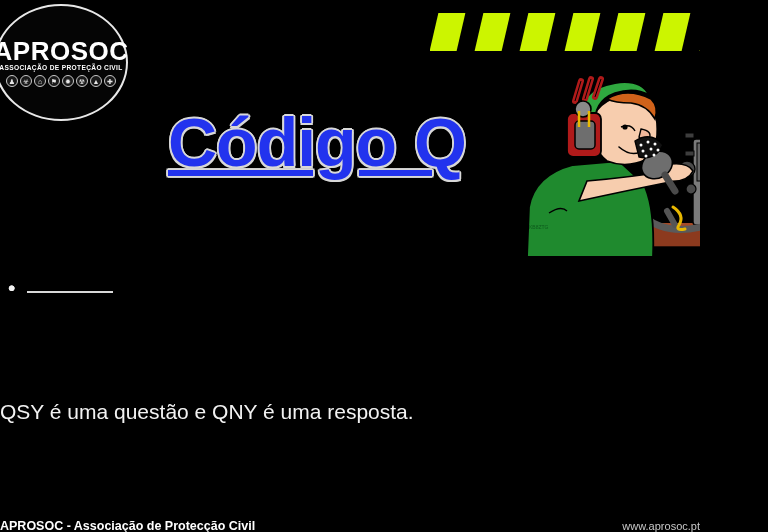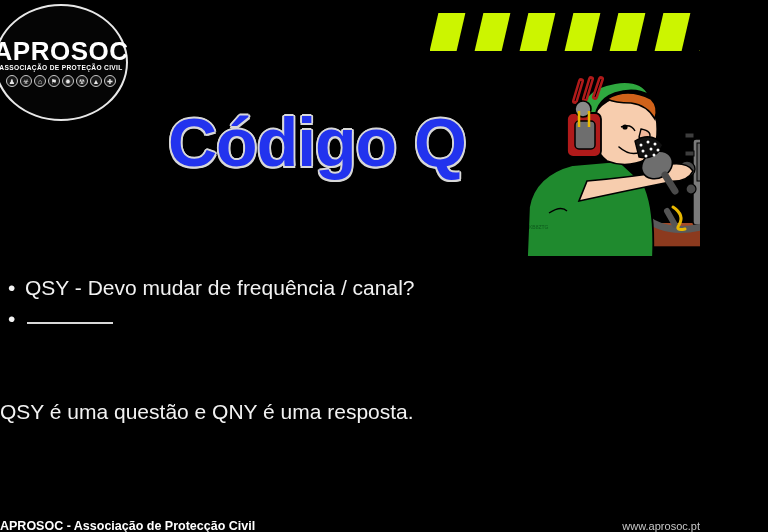--- a/index.html
+++ b/index.html
@@ -108,20 +108,21 @@
     letter-spacing: -1px;
     text-shadow:
       -1.5px -1.5px 0 #d8d8d8,
        1.5px -1.5px 0 #d8d8d8,
       -1.5px  1.5px 0 #d8d8d8,
        1.5px  1.5px 0 #d8d8d8,
        0px   -1.8px 0 #d8d8d8,
        0px    1.8px 0 #d8d8d8,
       -1.8px  0px   0 #d8d8d8,
        1.8px  0px   0 #d8d8d8;
+    text-decoration: underline;
   }
 
   
   #cartoon {
     position: absolute;
     left: 515px;
     top: 65px;
     width: 253px;
     height: 192px;
   }
@@ -299,21 +300,20 @@
         <circle cx="139" cy="90" r="1.5"></circle>
     </g>
     <path d="M150 110 L160 126" stroke="#4a4a4a" stroke-width="7" stroke-linecap="round"></path>
 
     <text x="196" y="175" font-family="Liberation Sans, sans-serif" font-size="5" fill="#c9a08a">phillipmartin.info</text>
   </svg>
 
   <ul id="bullet-list">
     <li class="bullet-item">
       <span class="bullet-dot">•</span>
-      <span>QSY - Devo mudar de frequência / canal?</span>
     </li>
     <li class="bullet-item">
       <span class="bullet-dot">•</span>
       <span class="blank-line"></span>
     </li>
   </ul>
 
   <div id="footer-left">APROSOC - Associação de Protecção Civil</div>
 
   <div id="summary-text">QSY é uma questão e QNY é uma resposta.</div>

